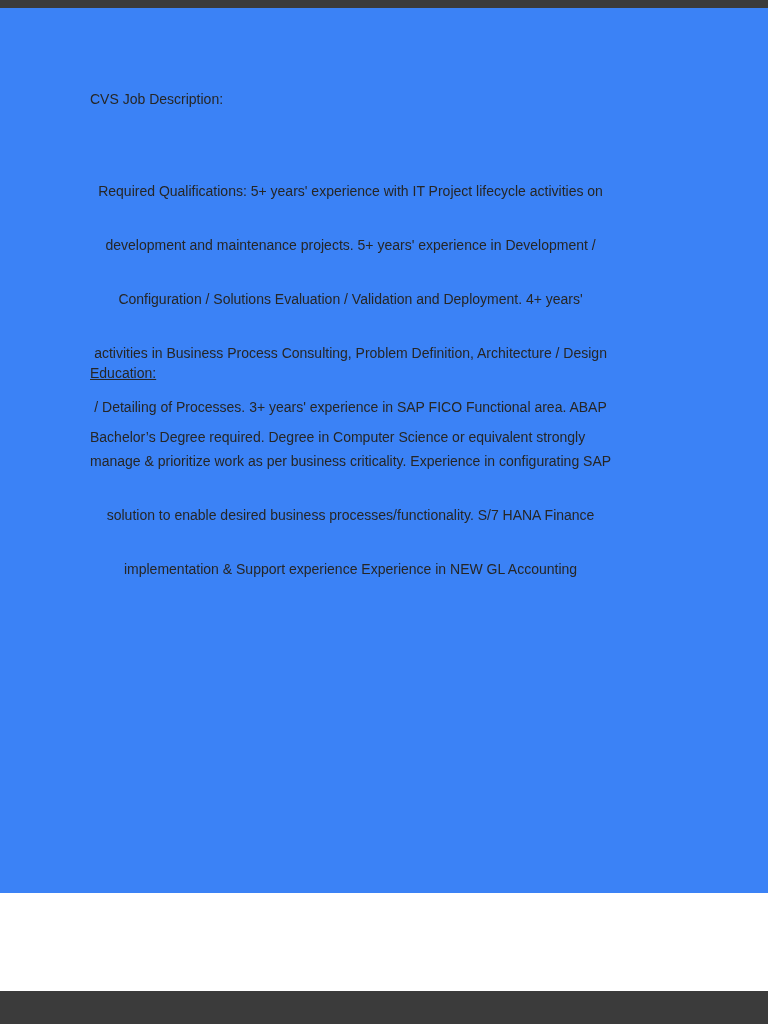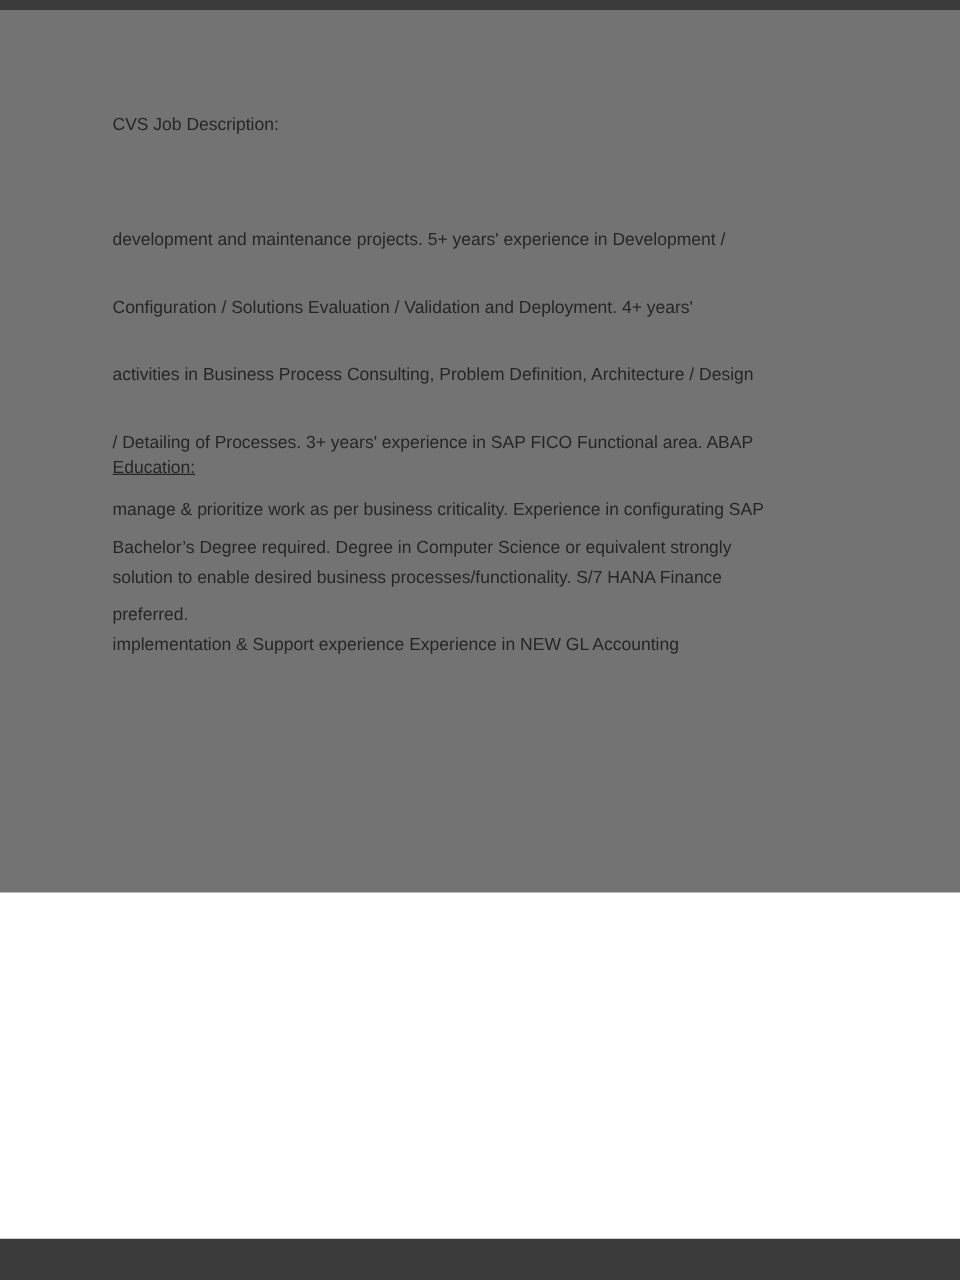--- a/index.html
+++ b/index.html
@@ -22,22 +22,23 @@
     width: 768px;
     background: #3b3b3b;
   }
   .letterbox.top { top: 0; height: 8px; }
   .letterbox.bottom { top: 991px; height: 33px; }
   .page {
     position: absolute;
     left: 0;
     top: 8px;
     width: 768px;
-    height: 706px;
-    background: #737373;
+    height: 885px;
+    background: #3b82f6;
+    text-align: center;
   }
   .textblock {
     position: absolute;
     left: 90px;
     color: #262626;
     font-size: 14px;
     line-height: 18px;
     white-space: pre;
   }
   .doc-title { top: 82px; }
@@ -48,31 +49,31 @@
 </head>
 <body>
 
 <div class="canvas">
   <div class="letterbox top"></div>
 
   <div class="page">
     <div class="textblock doc-title">CVS Job Description:</div>
 
     <div class="textblock rq-para">
+      <div>Required Qualifications: 5+ years' experience with IT Project lifecycle activities on</div>
       <div>development and maintenance projects. 5+ years' experience in Development /</div>
       <div>Configuration / Solutions Evaluation / Validation and Deployment. 4+ years'</div>
       <div>activities in Business Process Consulting, Problem Definition, Architecture / Design</div>
       <div>/ Detailing of Processes. 3+ years' experience in SAP FICO Functional area. ABAP</div>
       <div>manage &amp; prioritize work as per business criticality. Experience in configurating SAP</div>
       <div>solution to enable desired business processes/functionality. S/7 HANA Finance</div>
       <div>implementation &amp; Support experience Experience in NEW GL Accounting</div>
     </div>
 
     <div class="textblock edu-heading">Education:</div>
 
     <div class="textblock edu-body">
       <div>Bachelor’s Degree required. Degree in Computer Science or equivalent strongly</div>
-      <div>preferred.</div>
     </div>
   </div>
 
   <div class="letterbox bottom"></div>
 </div>
 
 </body></html>

